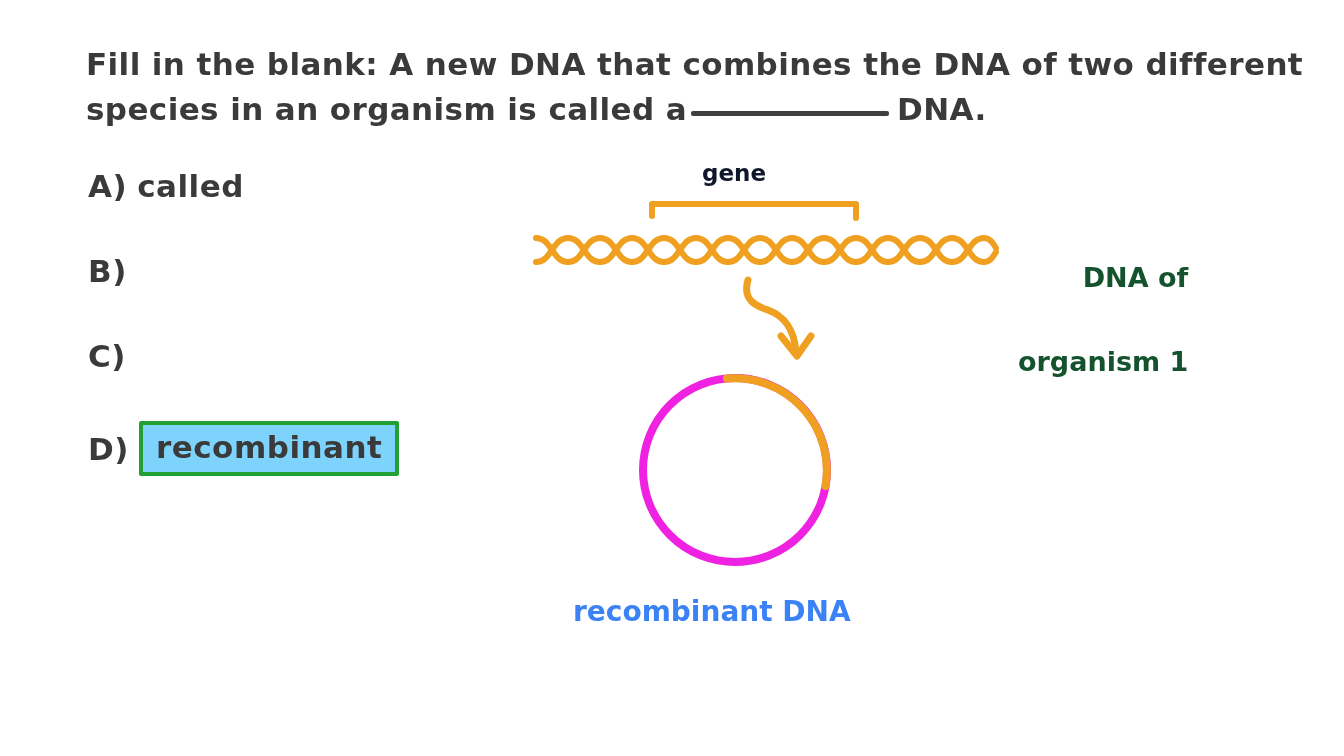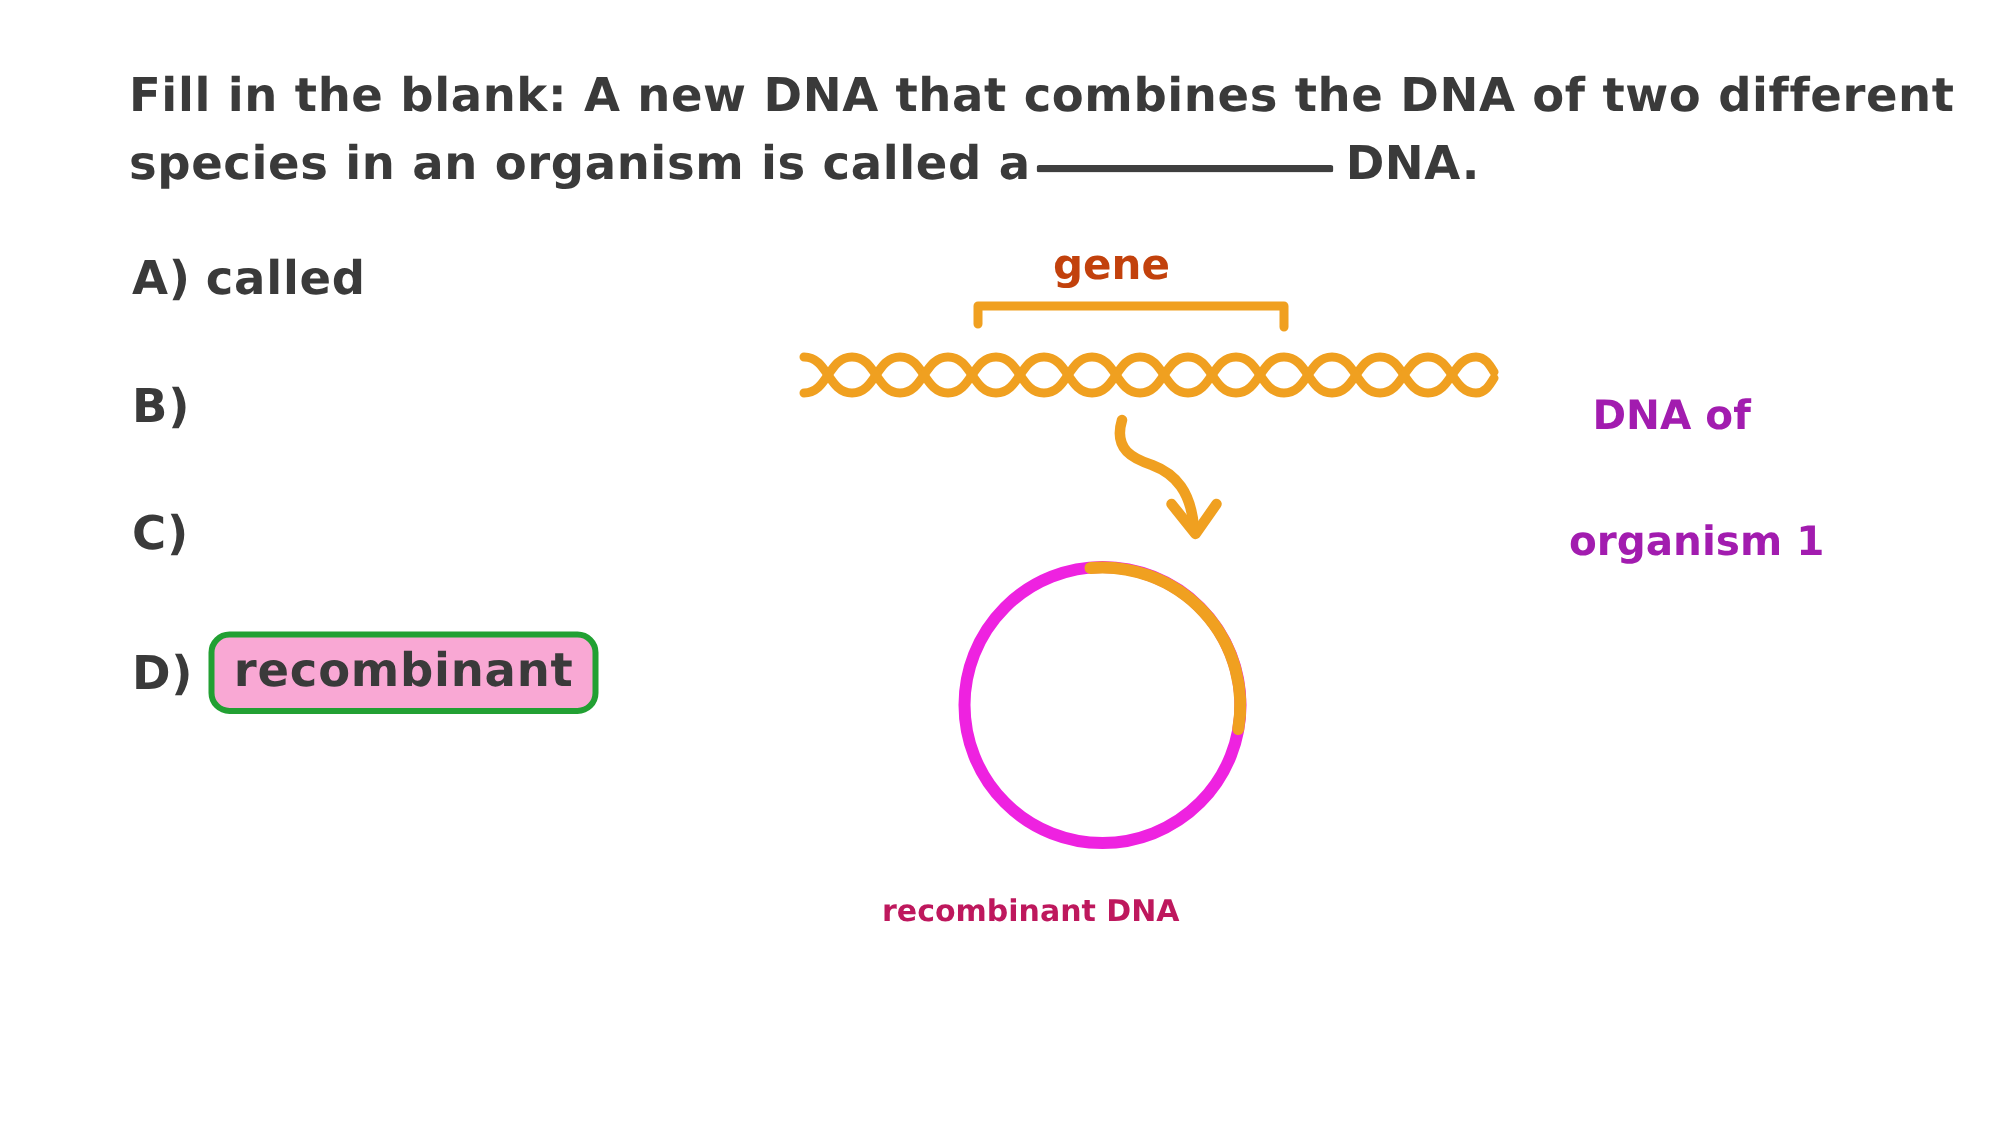--- a/index.html
+++ b/index.html
@@ -56,22 +56,22 @@
   .opt-text { }
   #option-a { top: 168px; }
   #option-b { top: 253px; }
   #option-c { top: 338px; }
   #option-d { top: 421px; }
 
   #option-d .opt-text {
     border: 4px solid #22a033;
     padding: 5px 13px 8px 13px;
     line-height: 34px;
-    border-radius: 14px;
-    background: #f9a8d4;
+    border-radius: 2px;
+    background: #7dd3fc;
   }
 
   
   #diagram {
     position: absolute;
     left: 0;
     top: 0;
     width: 1344px;
     height: 756px;
     pointer-events: none;
@@ -79,42 +79,43 @@
 
   .dgm-label {
     position: absolute;
     font-weight: 700;
     white-space: pre;
     font-family: "DejaVu Sans", sans-serif;
   }
   #gene-label {
     left: 702px;
     top: 160px;
-    color: #c2410c;
-    font-size: 28px;
+    color: #0f172a;
+    font-size: 23px;
   }
   #organism1-label {
-    left: 1024px;
+    left: 996px;
     top: 224px;
-    color: #a21caf;
+    color: #14532d;
     font-size: 27px;
     line-height: 36px;
+    text-align: right;
   }
   #organism1-label .l2 { display: block; padding-left: 22px; margin-top: 12px; }
   #organism2-label {
     left: 824px;
     top: 508px;
     color: #ee22e0;
     font-size: 27px;
   }
   #recombinant-caption {
-    left: 588px;
+    left: 573px;
     top: 595px;
-    color: #be185d;
-    font-size: 20px;
+    color: #3b82f6;
+    font-size: 28px;
   }
 </style>
 </head>
 <body>
 
 <div id="page">
 
   <div class="question">
     <span class="q-line">Fill in the blank: A new DNA that combines the DNA of two different</span>
     <span class="q-line"><span>species in an organism is called a</span><span class="blank-ul"></span><span>DNA.</span></span>

